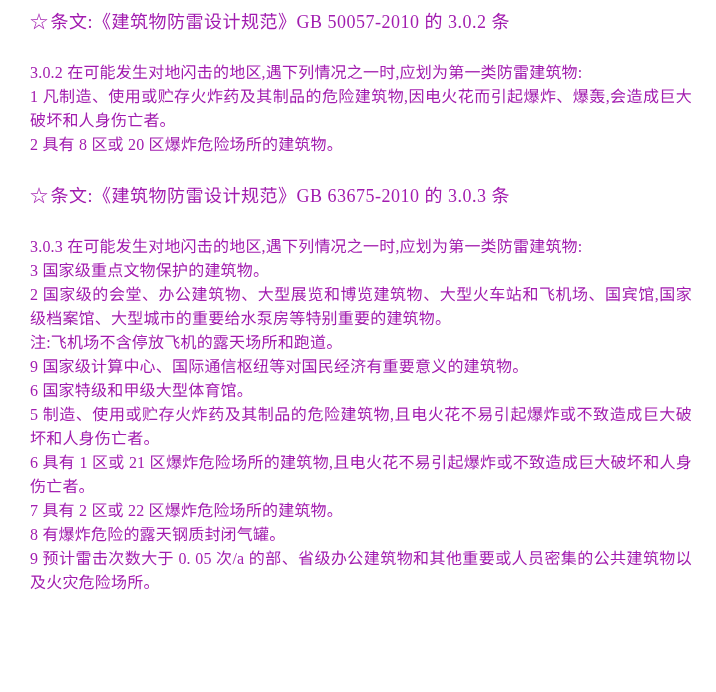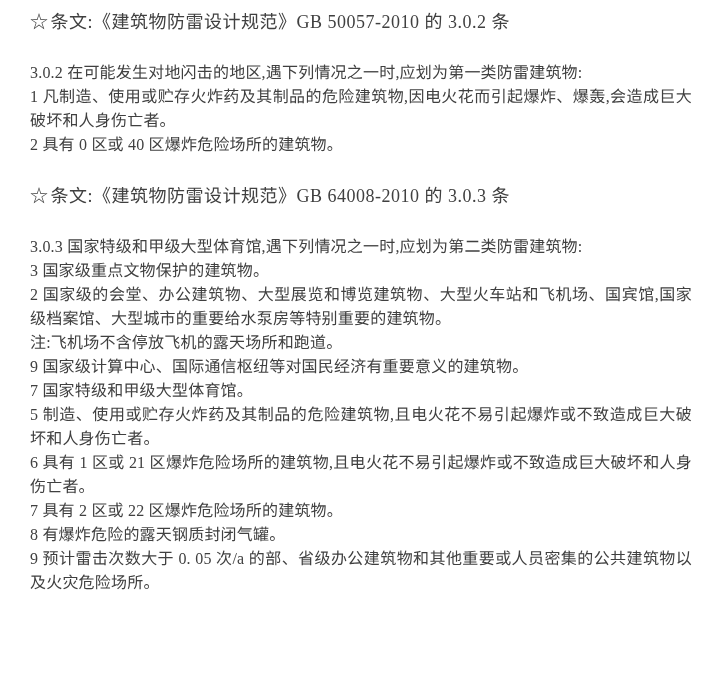--- a/index.html
+++ b/index.html
@@ -10,21 +10,21 @@
   body {
     width: 716px;
     height: 692px;
     background: #ffffff;
     overflow: hidden;
   }
   .doc {
     box-sizing: border-box;
     width: 716px;
     padding: 10px 24px 0 30px;
-    color: #404040;
+    color: #a21caf;
   }
   .clause-section { margin: 0; }
   .clause-section + .clause-section { margin-top: 27px; }
   .clause-header {
     font-family: "Liberation Serif", serif;
     font-size: 18px;
     font-weight: 400;
     line-height: 25px;
     letter-spacing: 0.5px;
     margin: 0 0 26px 0;
@@ -46,31 +46,31 @@
 </style>
 </head>
 <body>
 
 <main class="doc">
 
   <section class="clause-section">
     <p class="clause-header"><span class="star">☆</span><span>条文:《建筑物防雷设计规范》GB 50057-2010 的 3.0.2 条</span></p>
     <p class="body-text">3.0.2 在可能发生对地闪击的地区,遇下列情况之一时,应划为第一类防雷建筑物:</p>
     <p class="body-text">1 凡制造、使用或贮存火炸药及其制品的危险建筑物,因电火花而引起爆炸、爆轰,会造成巨大破坏和人身伤亡者。</p>
-    <p class="body-text">2 具有 0 区或 40 区爆炸危险场所的建筑物。</p>
+    <p class="body-text">2 具有 8 区或 20 区爆炸危险场所的建筑物。</p>
   </section>
 
   <section class="clause-section">
-    <p class="clause-header"><span class="star">☆</span><span>条文:《建筑物防雷设计规范》GB 64008-2010 的 3.0.3 条</span></p>
-    <p class="body-text">3.0.3 国家特级和甲级大型体育馆,遇下列情况之一时,应划为第二类防雷建筑物:</p>
+    <p class="clause-header"><span class="star">☆</span><span>条文:《建筑物防雷设计规范》GB 63675-2010 的 3.0.3 条</span></p>
+    <p class="body-text">3.0.3 在可能发生对地闪击的地区,遇下列情况之一时,应划为第一类防雷建筑物:</p>
     <p class="body-text">3 国家级重点文物保护的建筑物。</p>
     <p class="body-text">2 国家级的会堂、办公建筑物、大型展览和博览建筑物、大型火车站和飞机场、国宾馆,国家级档案馆、大型城市的重要给水泵房等特别重要的建筑物。</p>
     <p class="body-text">注:飞机场不含停放飞机的露天场所和跑道。</p>
     <p class="body-text">9 国家级计算中心、国际通信枢纽等对国民经济有重要意义的建筑物。</p>
-    <p class="body-text">7 国家特级和甲级大型体育馆。</p>
+    <p class="body-text">6 国家特级和甲级大型体育馆。</p>
     <p class="body-text">5 制造、使用或贮存火炸药及其制品的危险建筑物,且电火花不易引起爆炸或不致造成巨大破坏和人身伤亡者。</p>
     <p class="body-text">6 具有 1 区或 21 区爆炸危险场所的建筑物,且电火花不易引起爆炸或不致造成巨大破坏和人身伤亡者。</p>
     <p class="body-text">7 具有 2 区或 22 区爆炸危险场所的建筑物。</p>
     <p class="body-text">8 有爆炸危险的露天钢质封闭气罐。</p>
     <p class="body-text">9 预计雷击次数大于 0. 05 次/a 的部、省级办公建筑物和其他重要或人员密集的公共建筑物以及火灾危险场所。</p>
   </section>
 
 </main>
 
 </body></html>

